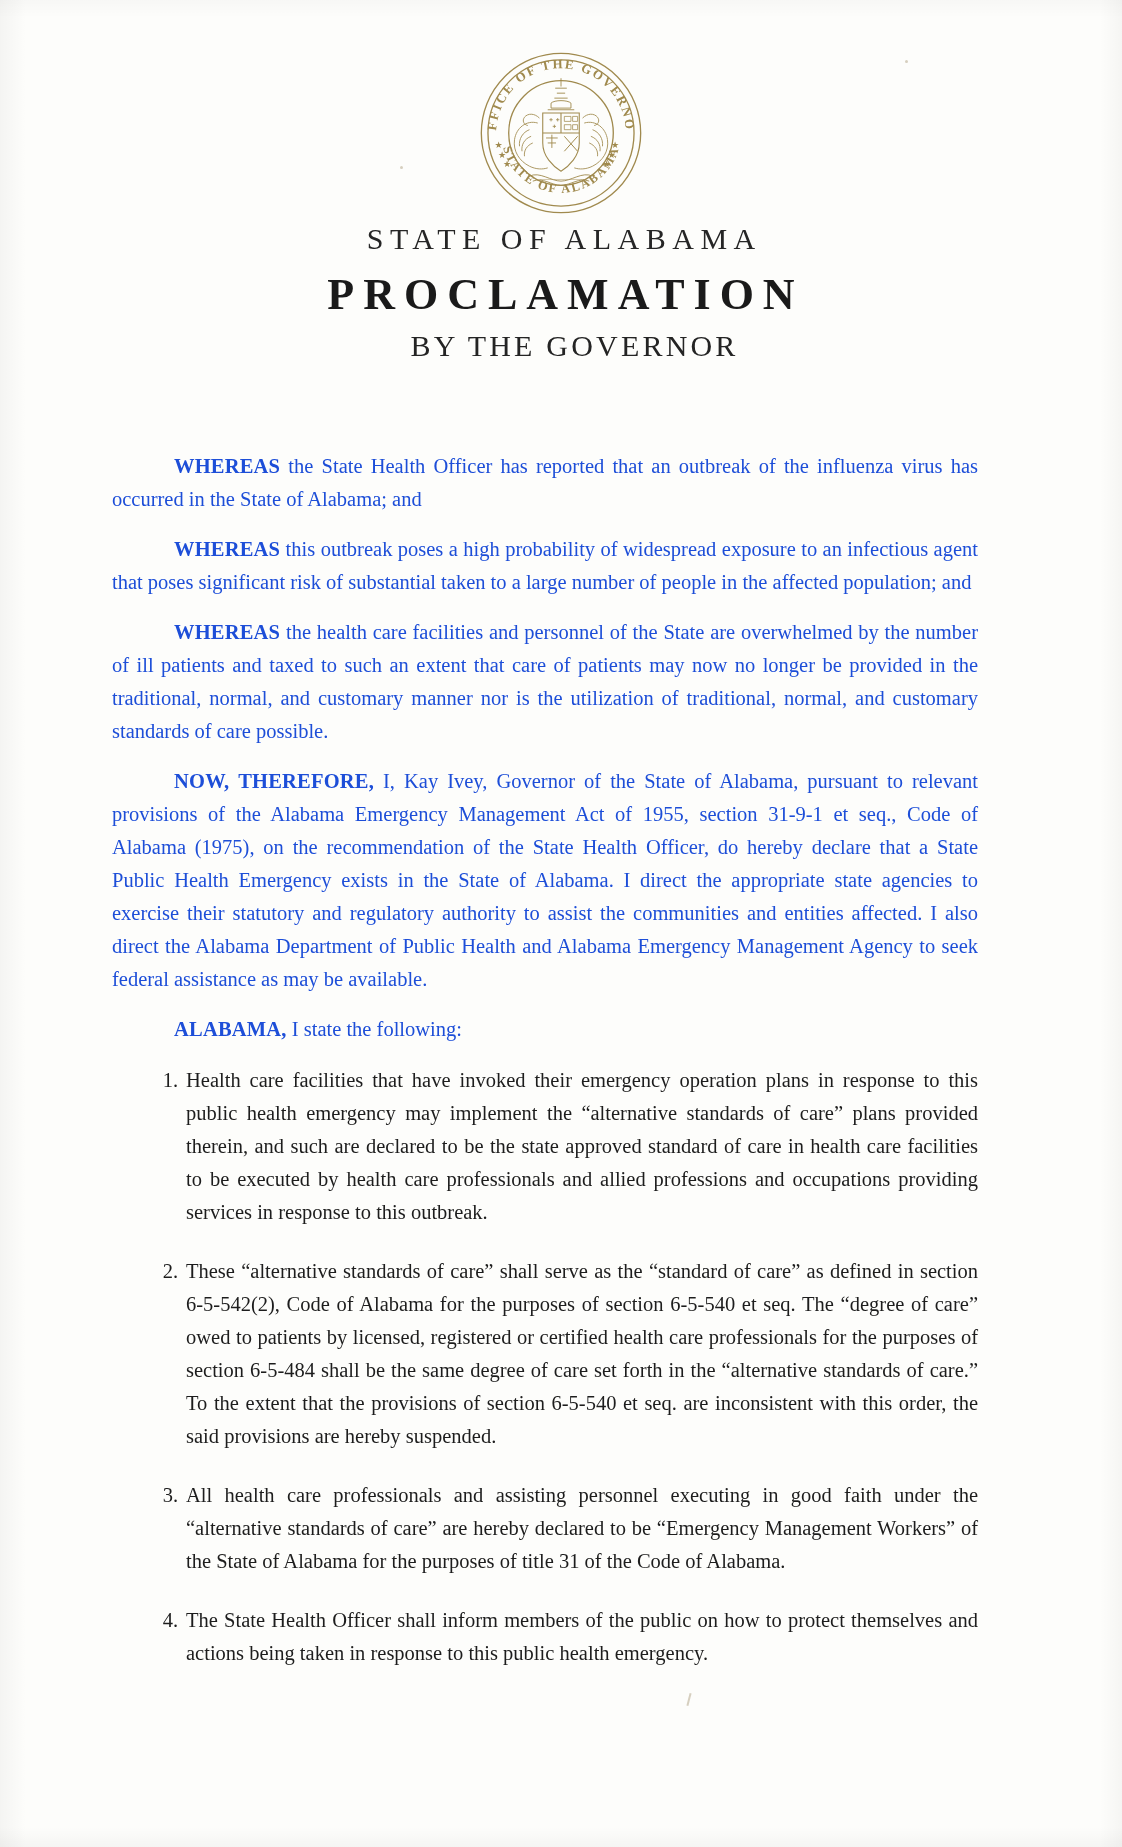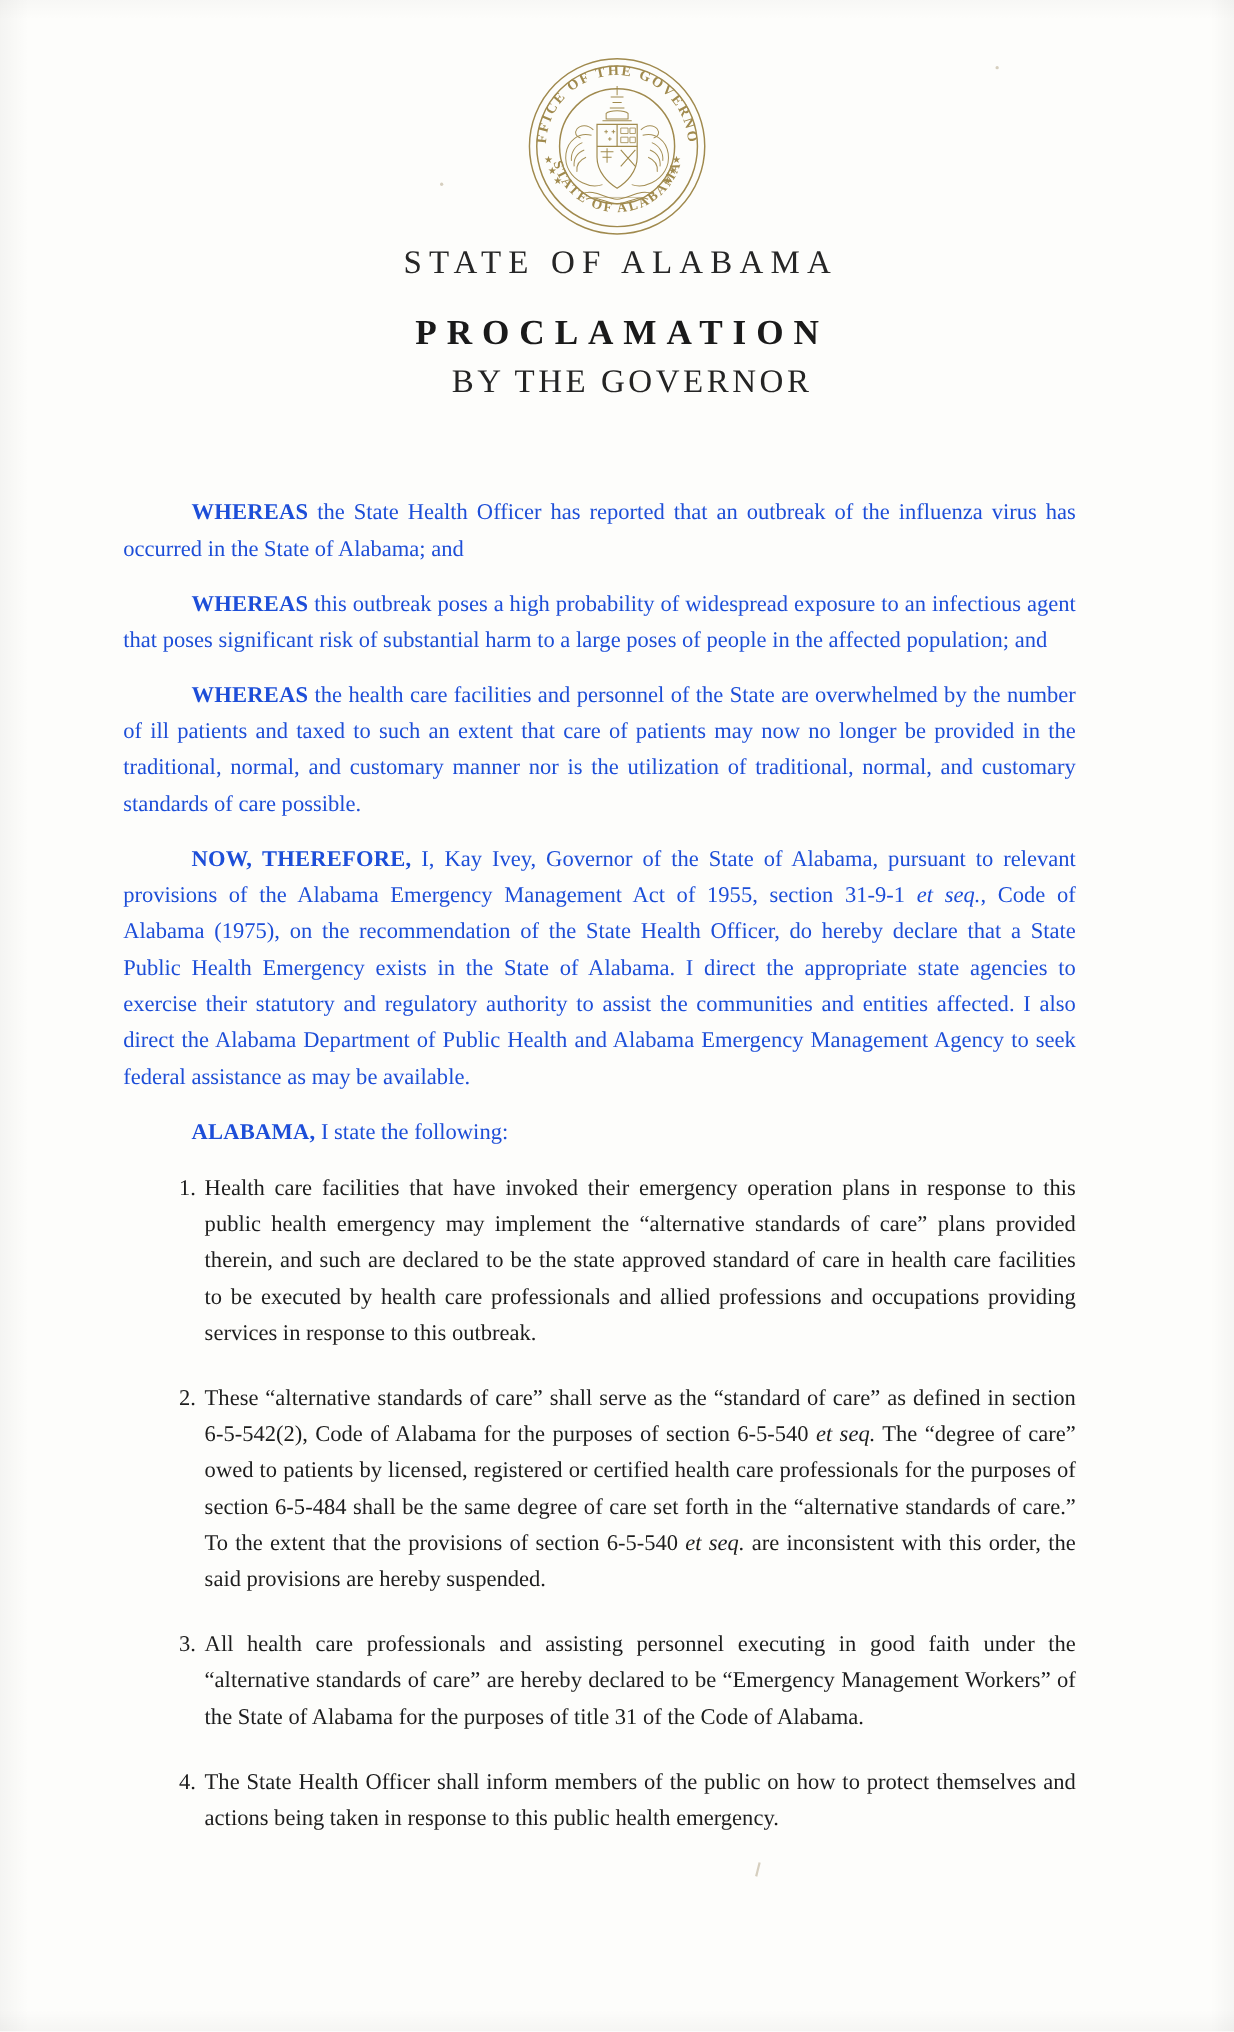--- a/index.html
+++ b/index.html
@@ -57,22 +57,22 @@
   }
   .h-state {
     font-size: 30px;
     letter-spacing: 6.5px;
     color: #262626;
     font-weight: 400;
     line-height: 1.15;
     text-indent: 6.5px;
   }
   .h-proc {
-    margin-top: 28px;
-    font-size: 32px;
+    margin-top: 13px;
+    font-size: 44px;
     font-weight: 700;
     letter-spacing: 9px;
     color: #1a1a1a;
     line-height: 1.12;
     text-indent: 9px;
   }
   .h-by {
     margin-top: 10px;
     font-size: 30px;
     letter-spacing: 3.2px;
@@ -93,21 +93,21 @@
   p.para {
     margin: 0 0 17px 0;
     font-size: 20.5px;
     line-height: 33px;
     text-align: justify;
     text-indent: 62px;
     color: #1d4ed8;
   }
   p.para:last-child { margin-bottom: 0; }
   .lead { font-weight: 700; letter-spacing: 0.2px; }
-  .ital { font-style: italic; }
+  .ital { }
 
   ol.directives {
     margin: 18px 0 0 0;
     padding: 0;
     list-style: none;
     counter-reset: dnum;
   }
   ol.directives > li {
     position: relative;
     margin: 0 0 26px 0;
@@ -217,21 +217,21 @@
     <div class="h-by">BY THE GOVERNOR</div>
   </div>
 
   <div class="body-block">
 
     <p class="para">
       <span class="lead">WHEREAS</span><span> the State Health Officer has reported that an outbreak of the influenza virus has occurred in the State of Alabama; and</span>
     </p>
 
     <p class="para">
-      <span class="lead">WHEREAS</span><span> this outbreak poses a high probability of widespread exposure to an infectious agent that poses significant risk of substantial harm to a large poses of people in the affected population; and</span>
+      <span class="lead">WHEREAS</span><span> this outbreak poses a high probability of widespread exposure to an infectious agent that poses significant risk of substantial taken to a large number of people in the affected population; and</span>
     </p>
 
     <p class="para">
       <span class="lead">WHEREAS</span><span> the health care facilities and personnel of the State are overwhelmed by the number of ill patients and taxed to such an extent that care of patients may now no longer be provided in the traditional, normal, and customary manner nor is the utilization of traditional, normal, and customary standards of care possible.</span>
     </p>
 
     <p class="para">
       <span class="lead">NOW, THEREFORE,</span><span> I, Kay Ivey, Governor of the State of Alabama, pursuant to relevant provisions of the Alabama Emergency Management Act of 1955, section 31-9-1 </span><span class="ital">et seq.</span><span>, Code of Alabama (1975), on the recommendation of the State Health Officer, do hereby declare that a State Public Health Emergency exists in the State of Alabama. I direct the appropriate state agencies to exercise their statutory and regulatory authority to assist the communities and entities affected. I also direct the Alabama Department of Public Health and Alabama Emergency Management Agency to seek federal assistance as may be available.</span>
     </p>
 

